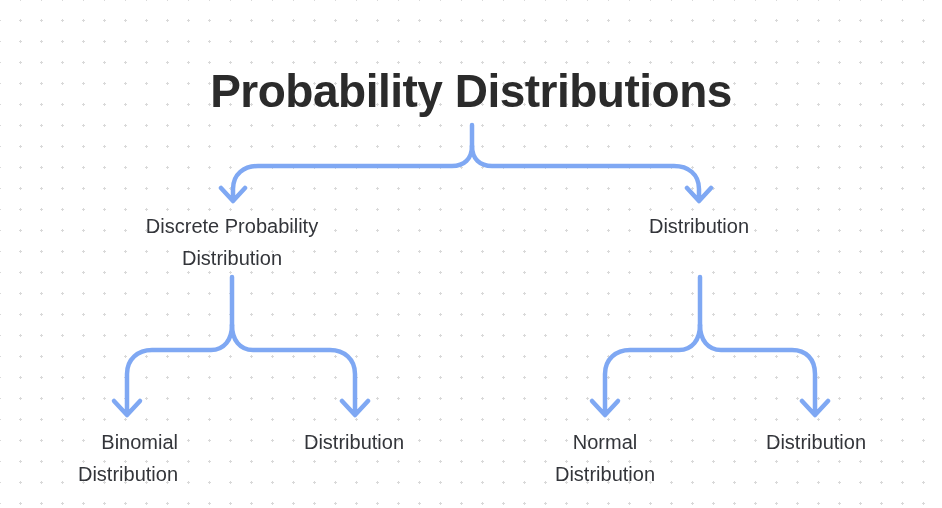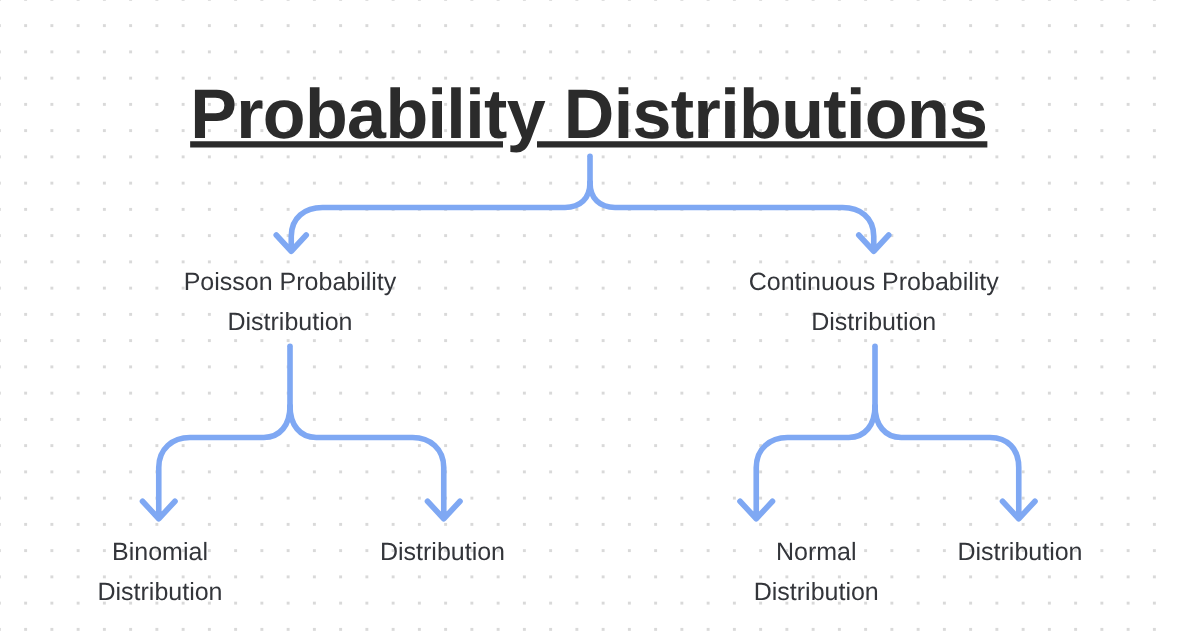--- a/index.html
+++ b/index.html
@@ -39,32 +39,31 @@
     font-size: 20px;
     line-height: 32px;
     font-weight: 500;
   }
   .title {
     position: absolute;
     transform: translateX(-50%);
     text-align: center;
     white-space: nowrap;
     color: #2b2b2b;
-    font-size: 56px;
+    font-size: 46px;
     line-height: 44px;
     font-weight: 700;
     letter-spacing: -0.5px;
-    text-decoration: underline;
   }
   .pos-title      { left: 471px; top: 69px;  }
   .pos-discrete   { left: 232px; top: 210px; }
   .pos-continuous { left: 699px; top: 210px; }
-  .pos-binomial   { left: 128px; top: 426px; }
+  .pos-binomial   { left: 128px; top: 426px; text-align: right; }
   .pos-poisson    { left: 354px; top: 426px; }
-  .pos-normal     { left: 605px; top: 426px; margin-left: 48px; }
+  .pos-normal     { left: 605px; top: 426px; }
   .pos-uniform    { left: 816px; top: 426px; }
 </style>
 </head>
 <body>
 
 <div class="canvas">
 
   <svg class="connectors" viewBox="0 0 942 508" xmlns="http://www.w3.org/2000/svg">
     <g fill="none" stroke="#7fa8f3">
 
@@ -78,26 +77,25 @@
 
       <path d="M 700 277 L 700 325"></path>
       <path d="M 700 325 C 700 340 692 350 679 350 L 630 350 C 616 350 605 359 605 374 L 605 414 M 592 401 L 605 415 L 618 401"></path>
       <path d="M 700 325 C 700 340 708 350 721 350 L 792 350 C 806 350 815 359 815 374 L 815 414 M 802 401 L 815 415 L 828 401"></path>
     </g>
   </svg>
 
   <div class="title pos-title">Probability Distributions</div>
 
   <div class="node pos-discrete">
-    <div>Poisson Probability</div>
+    <div>Discrete Probability</div>
     <div>Distribution</div>
   </div>
 
   <div class="node pos-continuous">
-    <div>Continuous Probability</div>
     <div>Distribution</div>
   </div>
 
   <div class="node pos-binomial">
     <div>Binomial</div>
     <div>Distribution</div>
   </div>
 
   <div class="node pos-poisson">
     <div>Distribution</div>

